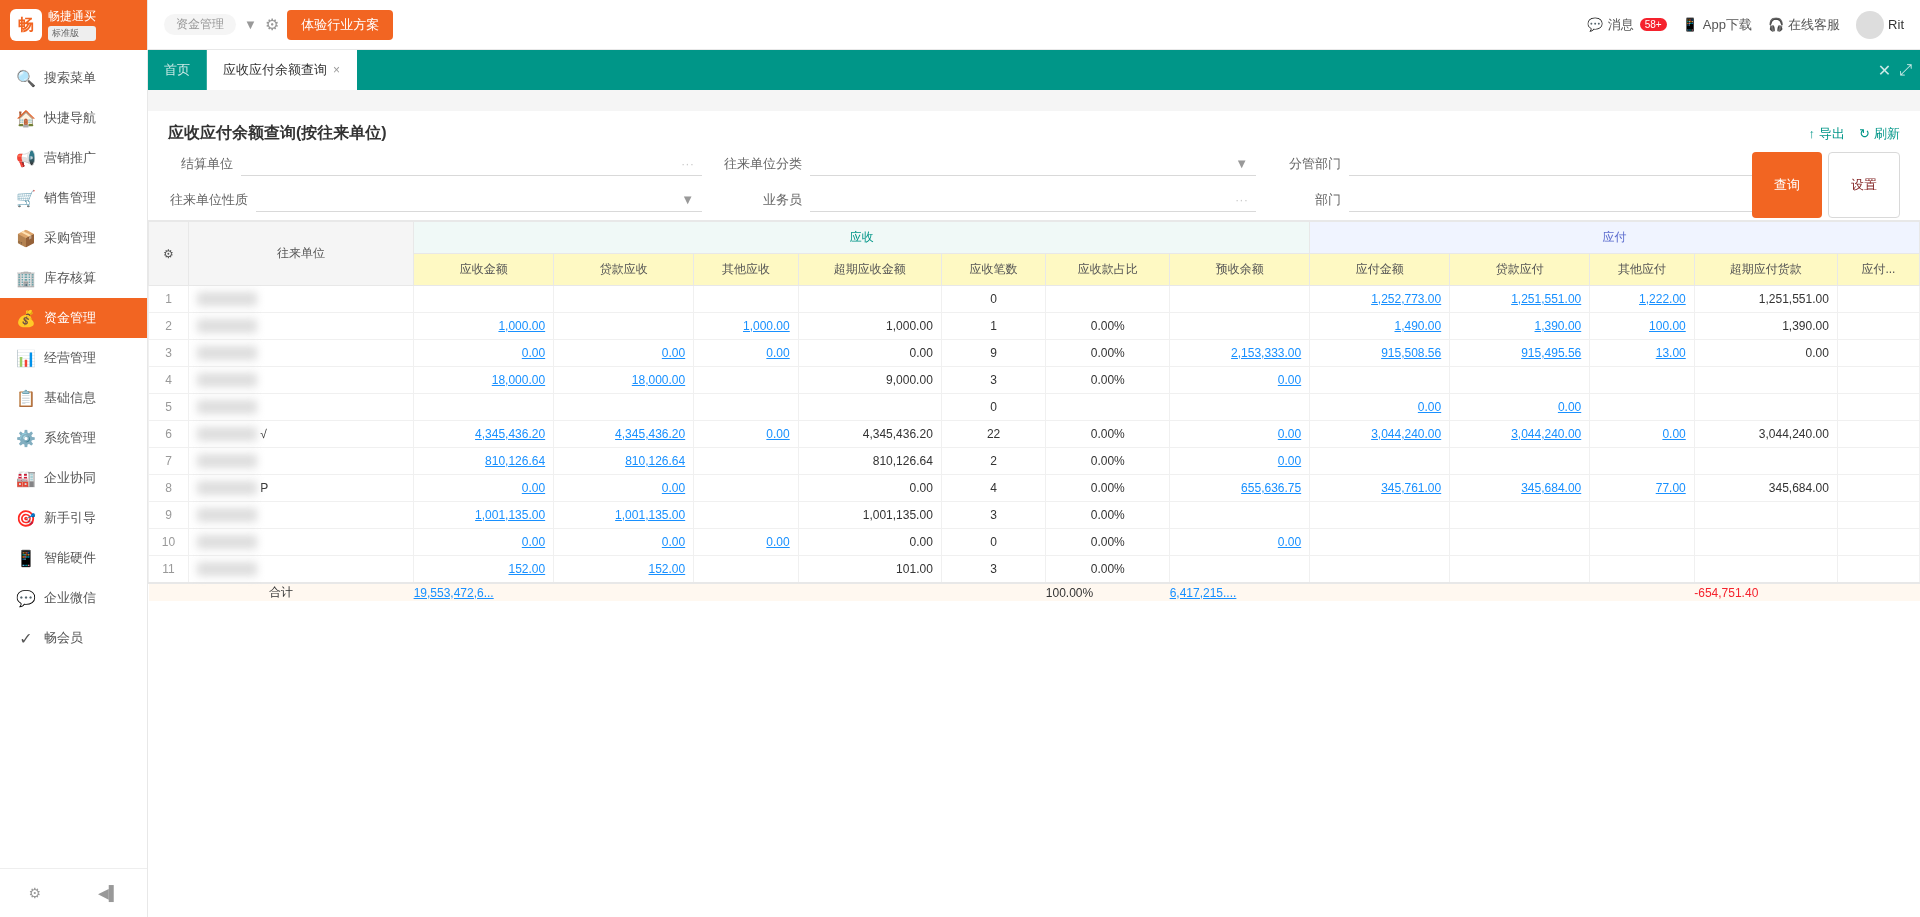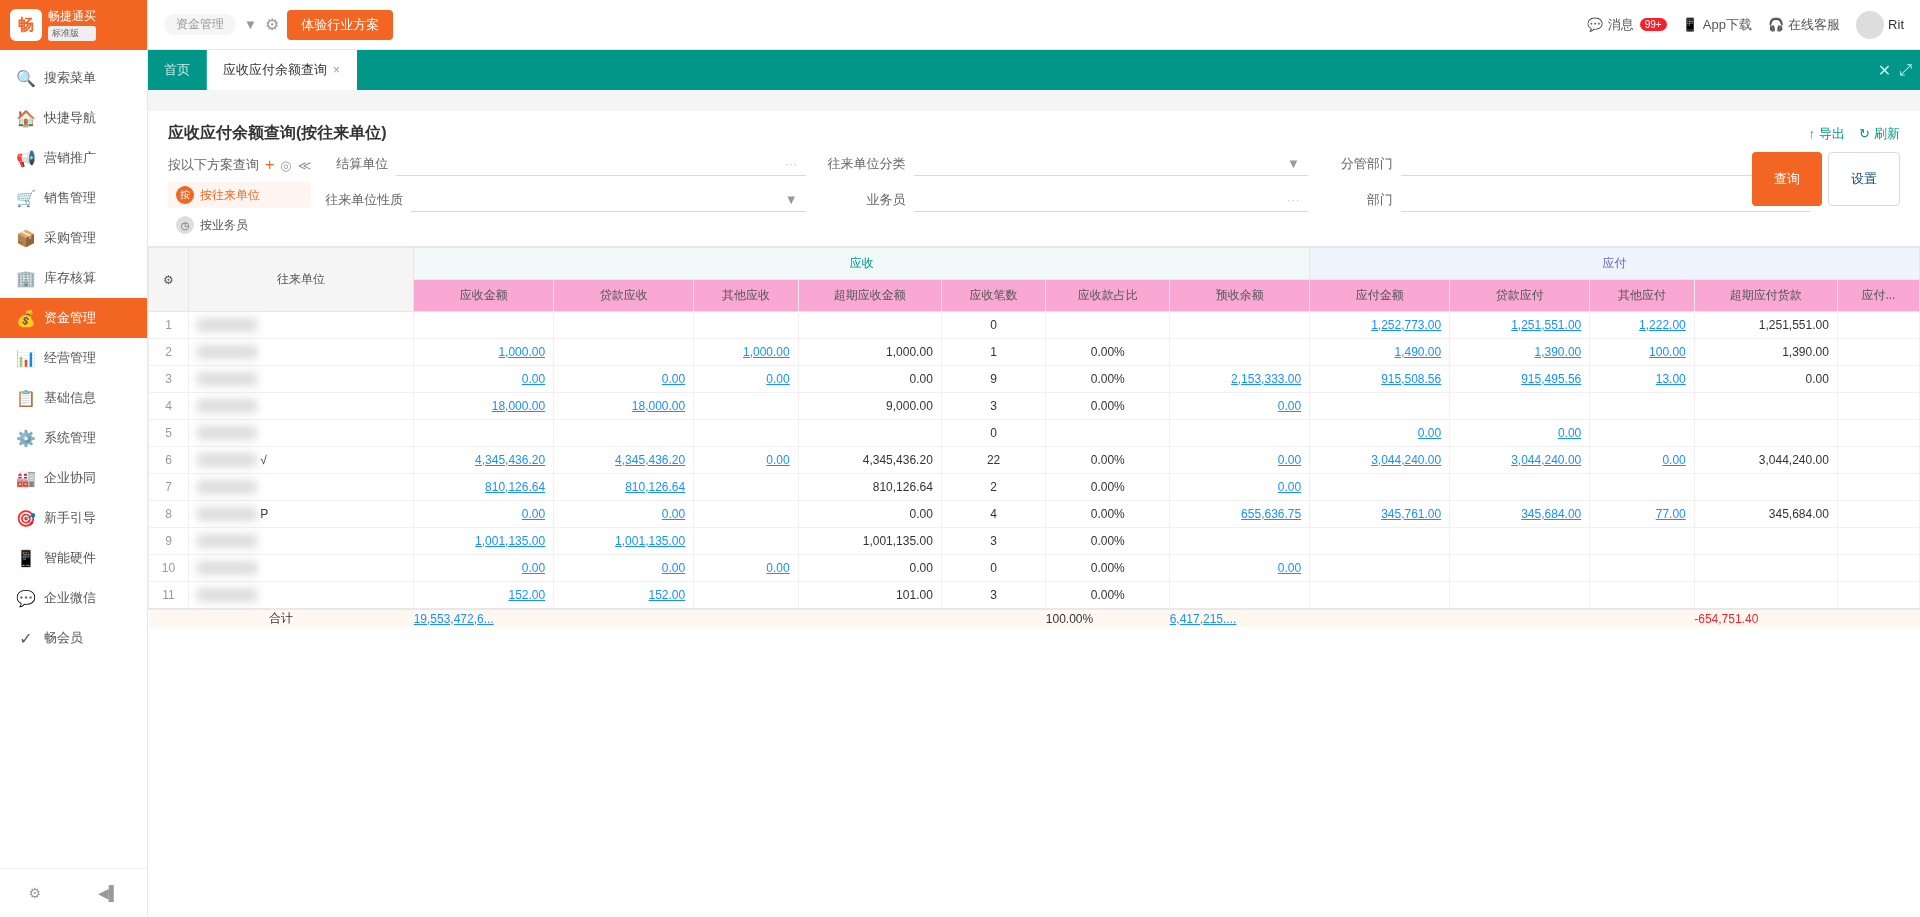--- a/index.html
+++ b/index.html
@@ -50,21 +50,21 @@
     
     
     .content { flex: 1; overflow: hidden; background: #f5f5f5; display: flex; flex-direction: column; }
     .page-title { font-size: 16px; font-weight: 600; color: #333; }
     
     
     .table-area { flex: 1; overflow: hidden; margin: 0; background: #fff; display: flex; flex-direction: column; }
     .table-wrapper { flex: 1; overflow: auto; }
     
     table { width: 100%; border-collapse: collapse; font-size: 12px; }
-    thead tr th { background: #f9a8d4; border: 1px solid #e8e8e8; padding: 7px 8px; text-align: center; color: #555; font-weight: 500; white-space: nowrap; position: sticky; top: 0; z-index: 2; }
+    thead tr th { background: #fef9c3; border: 1px solid #e8e8e8; padding: 7px 8px; text-align: center; color: #555; font-weight: 500; white-space: nowrap; position: sticky; top: 0; z-index: 2; }
     thead tr:first-child th { background: #f5f5f5; }
     tbody tr td { border: 1px solid #f0f0f0; padding: 6px 8px; text-align: right; color: #333; white-space: nowrap; }
     tbody tr td:nth-child(2) { text-align: left; }
     tbody tr td:first-child { text-align: center; color: #999; }
     .td-link { color: #1890ff; text-decoration: underline; cursor: pointer; }
     .tfoot-row td { background: #fff8f0; font-weight: 500; border-top: 2px solid #e8e8e8; }
     .tfoot-row td:first-child { text-align: left; }
     
     
     .blurred { filter: blur(4px); user-select: none; color: transparent; background: #ddd; border-radius: 2px; display: inline-block; min-width: 60px; height: 14px; }
@@ -163,21 +163,21 @@
       <div class="topbar-left">
         <div class="topbar-breadcrumb">资金管理</div>
         <span class="topbar-dropdown">▼</span>
         <span class="topbar-gear">⚙</span>
         <button class="topbar-promo">体验行业方案</button>
       </div>
       <div class="topbar-right">
         <div class="topbar-right-item">
           <span>💬</span>
           <span>消息</span>
-          <span class="badge-red">99+</span>
+          <span class="badge-red">58+</span>
         </div>
         <div class="topbar-right-item">
           <span>📱</span>
           <span>App下载</span>
         </div>
         <div class="topbar-right-item">
           <span>🎧</span>
           <span>在线客服</span>
         </div>
         <div class="topbar-right-item">
@@ -213,39 +213,20 @@
               <span>导出</span>
             </div>
             <div style="display: flex; align-items: center; gap: 4px; color: #009688; cursor: pointer;">
               <span>↻</span>
               <span>刷新</span>
             </div>
           </div>
         </div>
 
         <div style="padding: 0 20px 8px; display: flex; align-items: flex-start; gap: 12px; position: relative;">
-          <div style="flex-shrink: 0; display: flex; flex-direction: column; gap: 8px; padding-top: 4px;">
-            <div style="display: flex; align-items: center; gap: 6px;">
-              <span style="color: #666; font-size: 13px;">按以下方案查询</span>
-              <span style="color: #f26522; cursor: pointer; font-size: 16px;">+</span>
-              <span style="color: #999; cursor: pointer;">◎</span>
-              <span style="color: #999; cursor: pointer;">≪</span>
-            </div>
-
-            <div style="display: flex; flex-direction: column; gap: 4px;">
-              <div style="display: flex; align-items: center; gap: 6px; padding: 4px 8px; background: #fff5f0; border-radius: 4px; cursor: pointer;">
-                <div style="width: 18px; height: 18px; border-radius: 50%; background: #f26522; color: #fff; display: flex; align-items: center; justify-content: center; font-size: 10px; flex-shrink: 0;">按</div>
-                <span style="color: #f26522; font-size: 12px;">按往来单位</span>
-              </div>
-              <div style="display: flex; align-items: center; gap: 6px; padding: 4px 8px; cursor: pointer;">
-                <div style="width: 18px; height: 18px; border-radius: 50%; background: #ddd; color: #666; display: flex; align-items: center; justify-content: center; font-size: 10px; flex-shrink: 0;">◷</div>
-                <span style="color: #555; font-size: 12px;">按业务员</span>
-              </div>
-            </div>
-          </div>
 
           <div style="flex: 1; display: grid; grid-template-columns: 1fr 1fr 1fr; gap: 12px 20px; padding-right: 90px;">
 
             <div style="display: flex; align-items: center;">
               <span style="color: #666; width: 65px; text-align: right; margin-right: 8px; flex-shrink: 0; font-size: 13px;">结算单位</span>
               <div style="flex: 1; border-bottom: 1px solid #d9d9d9; padding: 4px 8px; display: flex; align-items: center; justify-content: flex-end;">
                 <span style="color: #ccc;">···</span>
               </div>
             </div>
             <div style="display: flex; align-items: center;">
@@ -277,21 +258,21 @@
             <div style="display: flex; align-items: center;">
               <span style="color: #666; width: 65px; text-align: right; margin-right: 8px; flex-shrink: 0; font-size: 13px;">部门</span>
               <div style="flex: 1; border-bottom: 1px solid #d9d9d9; padding: 4px 8px; display: flex; align-items: center; justify-content: flex-end;">
                 <span style="color: #999;">▼</span>
               </div>
             </div>
           </div>
 
           <div style="position: absolute; right: 20px; top: 0; display: flex; gap: 6px;">
             <button style="background: #f26522; color: #fff; border: none; border-radius: 4px; padding: 7px 22px; font-size: 13px; cursor: pointer;">查询</button>
-            <button style="background: #fff; color: #0c4a6e; border: 1px solid #d9d9d9; border-radius: 4px; padding: 17px 22px; font-size: 13px; cursor: pointer;">设置</button>
+            <button style="background: #fff; color: #7f1d1d; border: 1px solid #d9d9d9; border-radius: 4px; padding: 23px 22px; font-size: 13px; cursor: pointer;">设置</button>
           </div>
         </div>
 
       </div>
 
       <div class="table-area">
         <div class="table-wrapper">
           <table>
             <thead>
               <tr>

